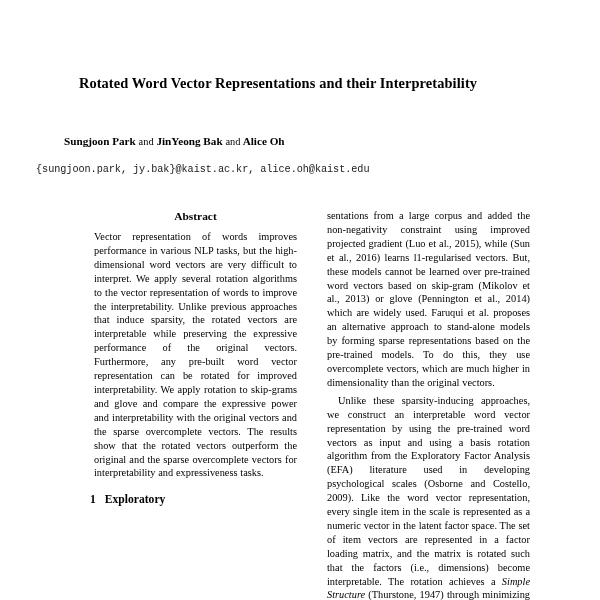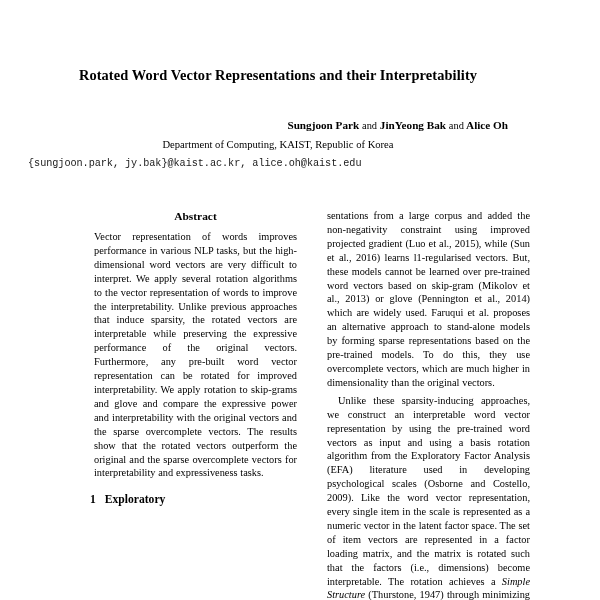--- a/index.html
+++ b/index.html
@@ -13,39 +13,39 @@
     overflow: hidden;
     font-family: "Liberation Serif", "DejaVu Serif", serif;
     color: #000000;
     -webkit-font-smoothing: antialiased;
   }
   .page {
     position: relative;
     width: 556px;
     height: 600px;
     box-sizing: border-box;
-    padding: 8px;
+    padding: 16px;
     background: #ffffff;
   }
 
   
   .title {
     text-align: center;
     font-size: 14.4px;
     font-weight: bold;
     letter-spacing: 0.1px;
     margin: 0;
     padding: 58px 60px 0 60px;
     line-height: 1.25;
   }
   .authors {
-    text-align: right;
+    text-align: left;
     font-size: 11.2px;
     font-weight: bold;
-    margin: 0;
+    margin: 8px;
     padding: 34px 40px 0 40px;
     line-height: 1.3;
   }
   .authors .sep {
     font-weight: normal;
     font-size: 10.4px;
   }
   .affiliation {
     text-align: center;
     font-size: 10.6px;
@@ -126,21 +126,20 @@
   <h1 class="title">Rotated Word Vector Representations and their Interpretability</h1>
 
   <div class="authors">
     <span>Sungjoon Park</span>
     <span class="sep">and</span>
     <span>JinYeong Bak</span>
     <span class="sep">and</span>
     <span>Alice Oh</span>
   </div>
 
-  <div class="affiliation">Department of Computing, KAIST, Republic of Korea</div>
 
   <div class="emails">{sungjoon.park, jy.bak}@kaist.ac.kr, alice.oh@kaist.edu</div>
 
   <div class="columns">
 
     <div class="col col-left">
       <div class="section-abstract-head">Abstract</div>
       <p class="body">Vector representation of words improves performance in various NLP tasks, but the high-dimensional word vectors are very difficult to interpret. We apply several rotation algorithms to the vector representation of words to improve the interpretability. Unlike previous approaches that induce sparsity, the rotated vectors are interpretable while preserving the expressive performance of the original vectors. Furthermore, any pre-built word vector representation can be rotated for improved interpretability. We apply rotation to skip-grams and glove and compare the expressive power and interpretability with the original vectors and the sparse overcomplete vectors. The results show that the rotated vectors outperform the original and the sparse overcomplete vectors for interpretability and expressiveness tasks.</p>
 
       <div class="section-head">

